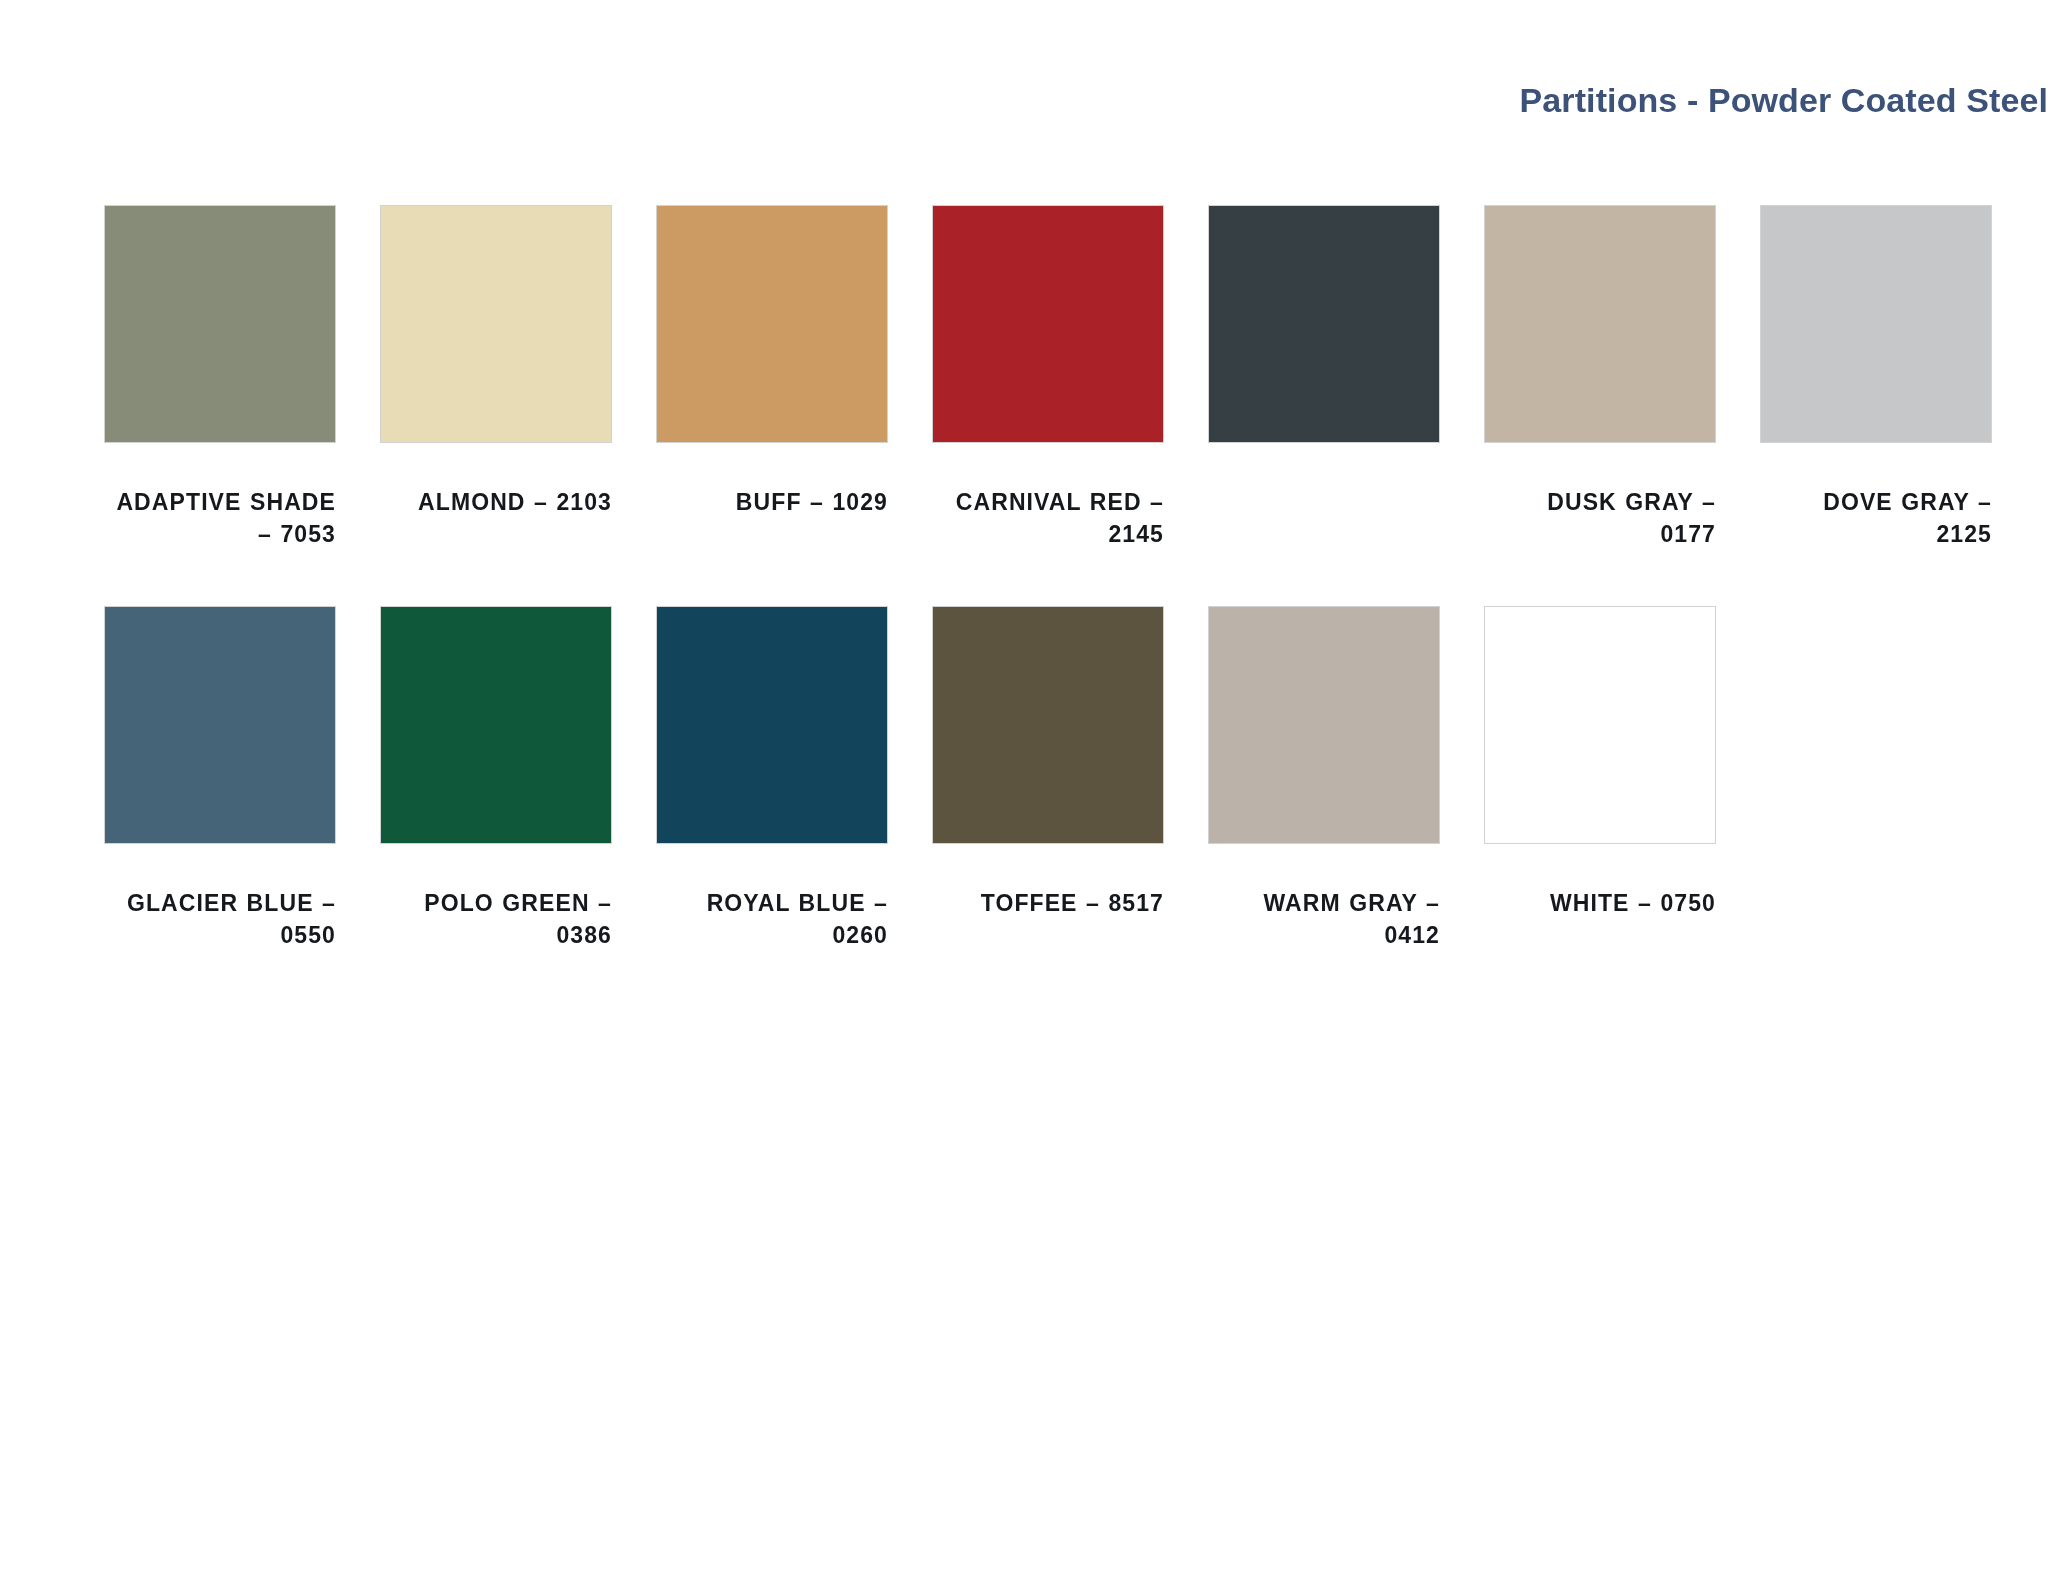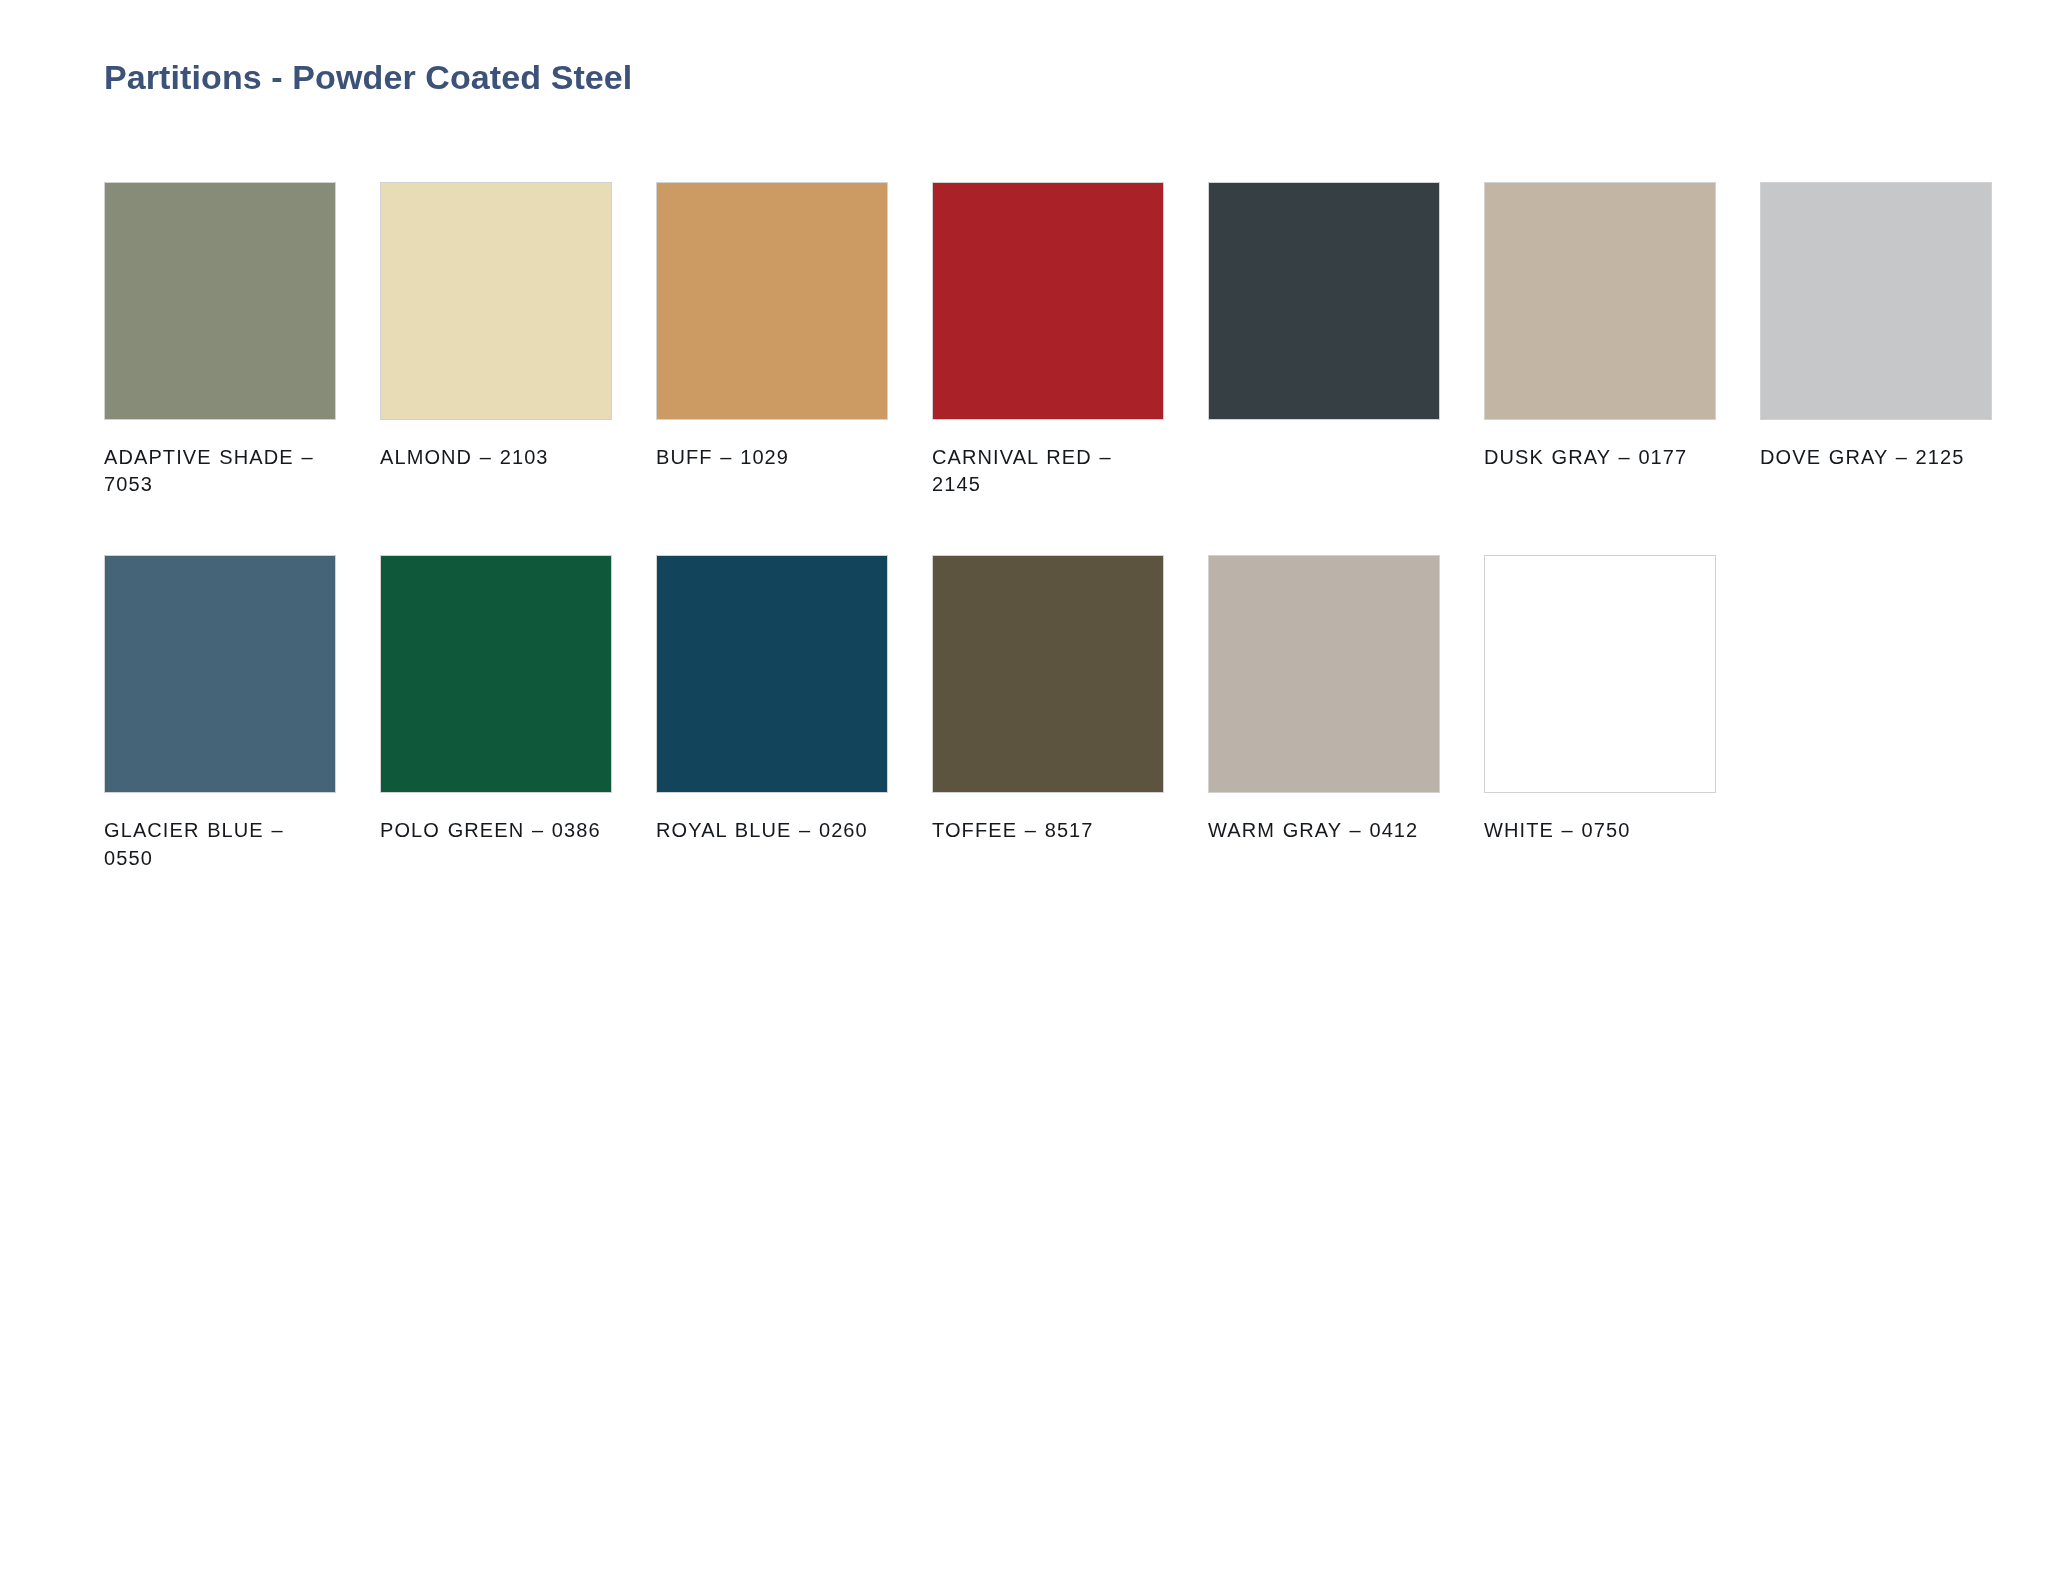--- a/index.html
+++ b/index.html
@@ -10,22 +10,23 @@
   body {
     width: 2048px;
     height: 1583px;
     font-family: "Liberation Sans", sans-serif;
     -webkit-font-smoothing: antialiased;
   }
   .page {
     box-sizing: border-box;
     width: 2048px;
     height: 1583px;
-    padding: 57px 0 0 104px;
+    padding: 80px 0 0 104px;
     background: #ffffff;
+    text-align: right;
   }
   .page-title {
     font-size: 34px;
     font-weight: 700;
     color: #3c5279;
     letter-spacing: 0.1px;
     margin: 0 0 84px 0;
     line-height: 1.2;
   }
   .swatch-grid {
@@ -39,23 +40,23 @@
     width: 232px;
     margin-bottom: 56px;
   }
   .swatch-chip {
     width: 232px;
     height: 238px;
     border: 1px solid #d2d2d2;
     box-sizing: border-box;
   }
   .swatch-label {
-    margin-top: 24px;
-    font-size: 20px;
-    font-weight: 400;
+    margin-top: 44px;
+    font-size: 23px;
+    font-weight: 700;
     color: #15181c;
     letter-spacing: 1.1px;
     line-height: 1.38;
     text-transform: uppercase;
     word-spacing: 1px;
   }
 </style>
 </head>
 <body>
 

